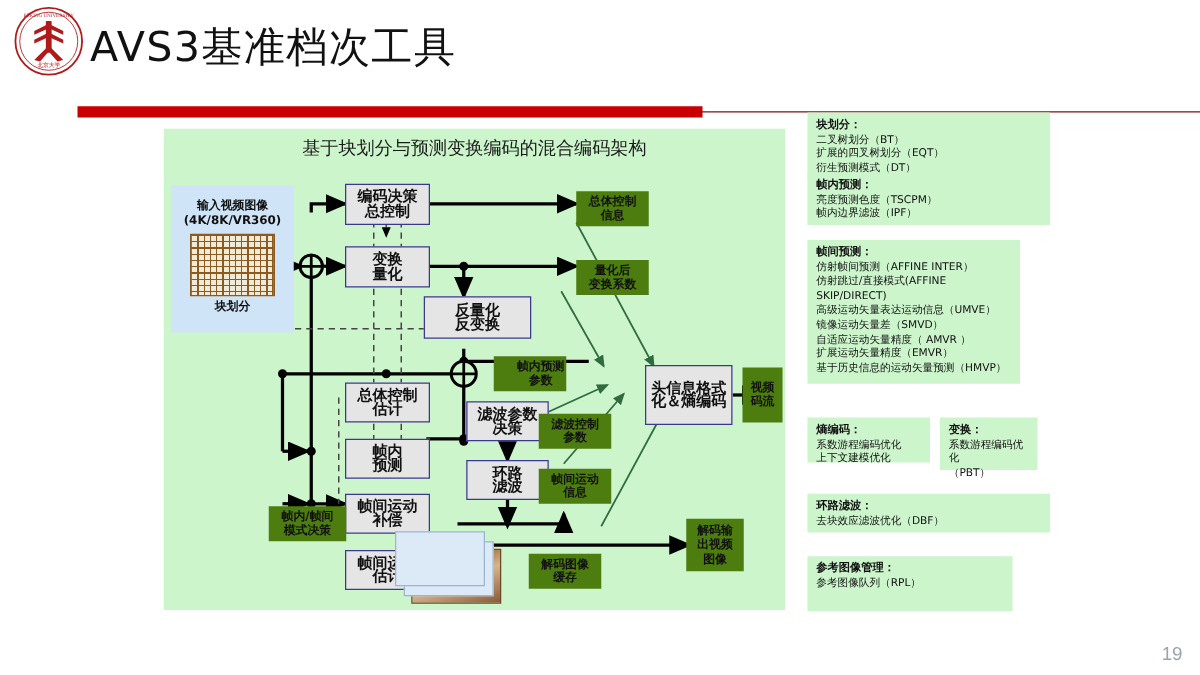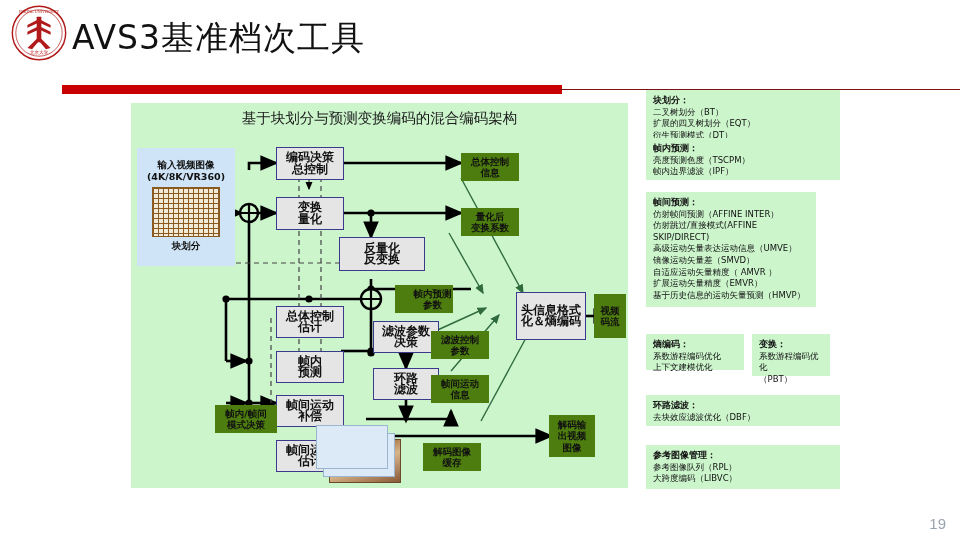--- a/index.html
+++ b/index.html
@@ -290,21 +290,20 @@
     <b>变换：</b>
     <div>系数游程编码优化</div>
     <div>（PBT）</div>
   </div>
 
   <div class="info" style="left:646px;top:395px;width:194px;height:31px;">
     <b>环路滤波：</b>
     <div>去块效应滤波优化（DBF）</div>
   </div>
 
-  <div class="info" style="left:646px;top:445px;width:194px;height:44px;">
+  <div class="info" style="left:646px;top:445px;width:164px;height:44px;">
     <b>参考图像管理：</b>
     <div>参考图像队列（RPL）</div>
-    <div>大跨度编码（LIBVC）</div>
   </div>
 
   <div class="pagenum">19</div>
 
 </div>
 
 </body></html>

